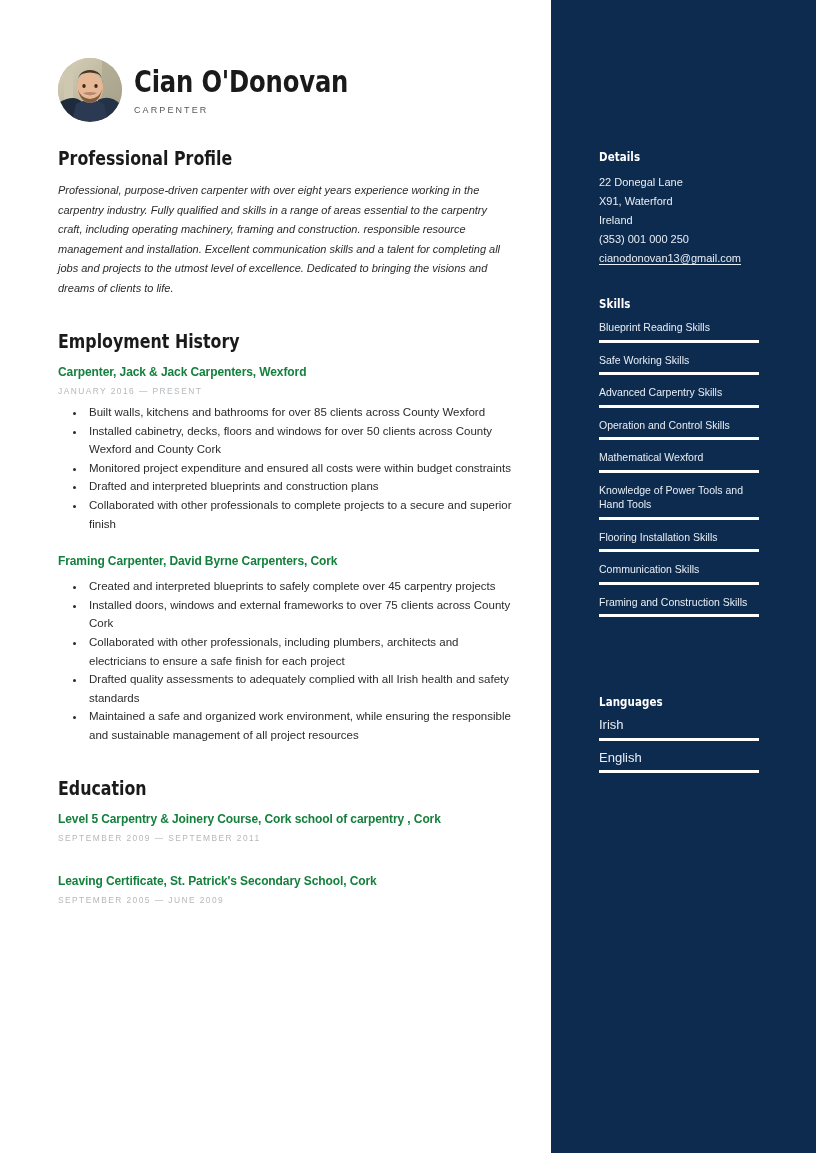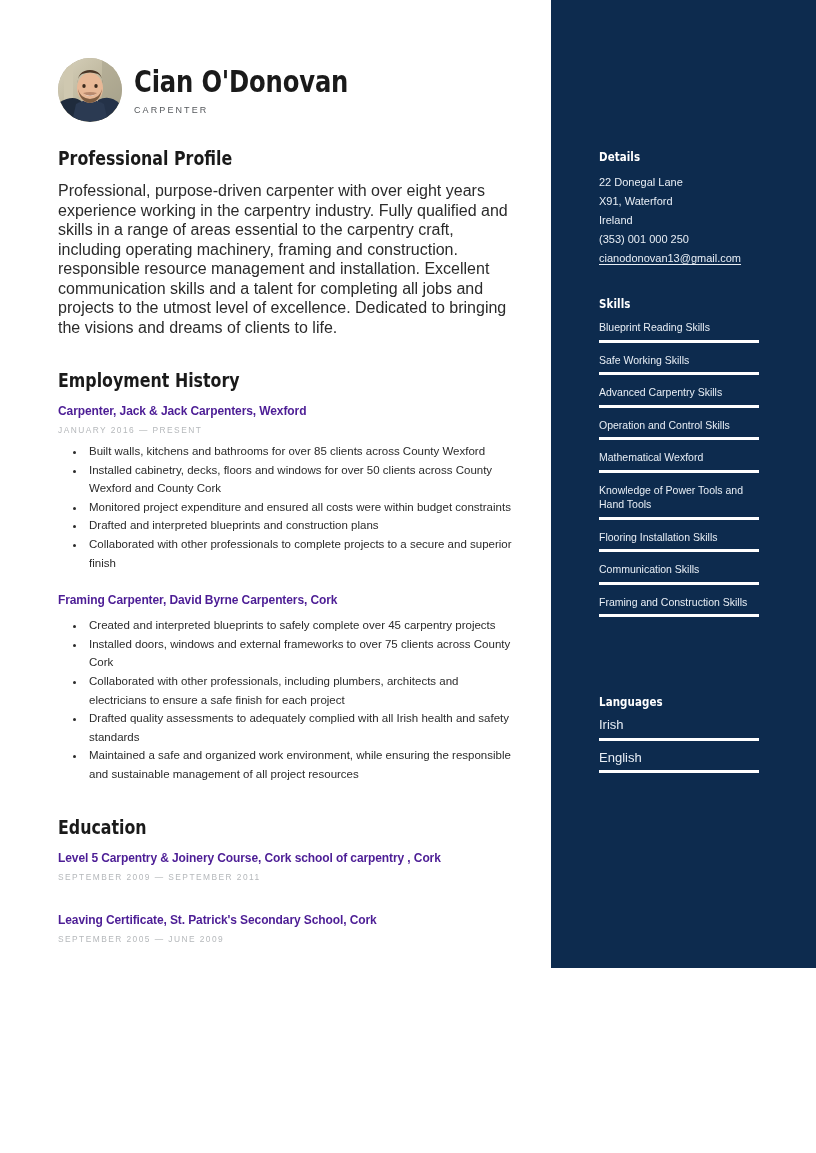--- a/index.html
+++ b/index.html
@@ -16,21 +16,21 @@
     font-family: "Liberation Sans", sans-serif;
     -webkit-font-smoothing: antialiased;
   }
 
   
   .sidebar {
     position: absolute;
     top: 0;
     left: 551px;
     width: 265px;
-    height: 968px;
+    height: 1153px;
     background: #0d2b4e;
     box-sizing: border-box;
     padding: 0 57px 0 48px;
   }
   .side-heading {
     font-family: "Liberation Sans Narrow", "DejaVu Sans Condensed", "Liberation Sans", sans-serif;
     font-weight: bold;
     font-size: 13px;
     letter-spacing: 0.1px;
     color: #ffffff;
@@ -133,30 +133,31 @@
   .sec-heading {
     font-family: "Liberation Sans Narrow", "DejaVu Sans Condensed", "Liberation Sans", sans-serif;
     font-weight: bold;
     font-size: 20px;
     color: #1a1a1a;
     margin: 0 0 11px 0;
     transform: scaleX(0.88);
     transform-origin: left center;
   }
   .body-text {
-    font-size: 16px;
+    font-size: 11px;
     line-height: 19.5px;
     color: #2b2b2b;
     margin: 0;
+    font-style: italic;
   }
   .entry { margin-top: 0; }
   .entry-title {
     font-size: 12px;
     font-weight: bold;
-    color: #4c1d95;
+    color: #15803d;
     line-height: 17px;
     margin: 0;
     letter-spacing: -0.1px;
   }
   .entry-date {
     font-size: 8.4px;
     letter-spacing: 1.45px;
     color: #b5b8bb;
     text-transform: uppercase;
     margin: 5px 0 0 0;

